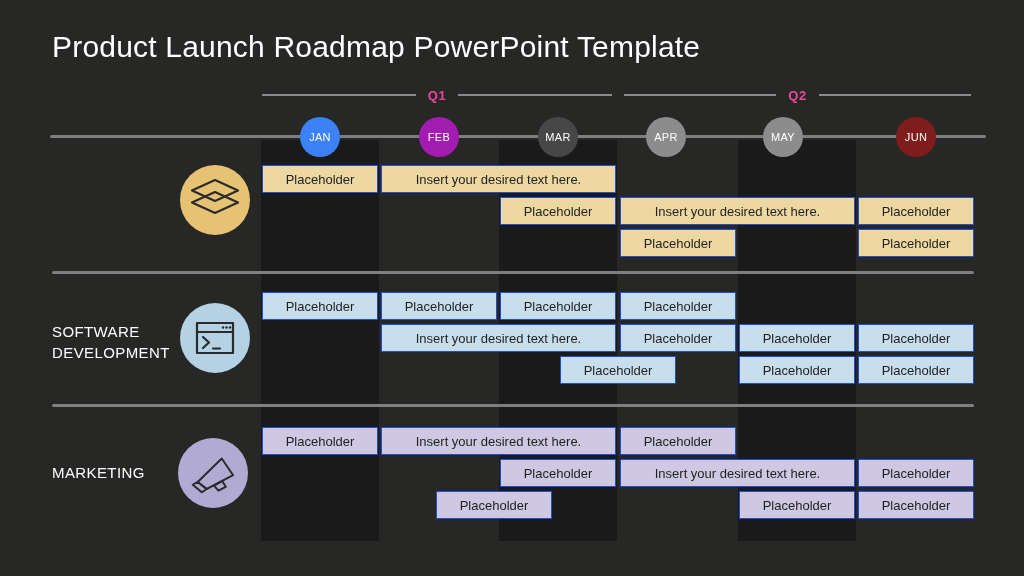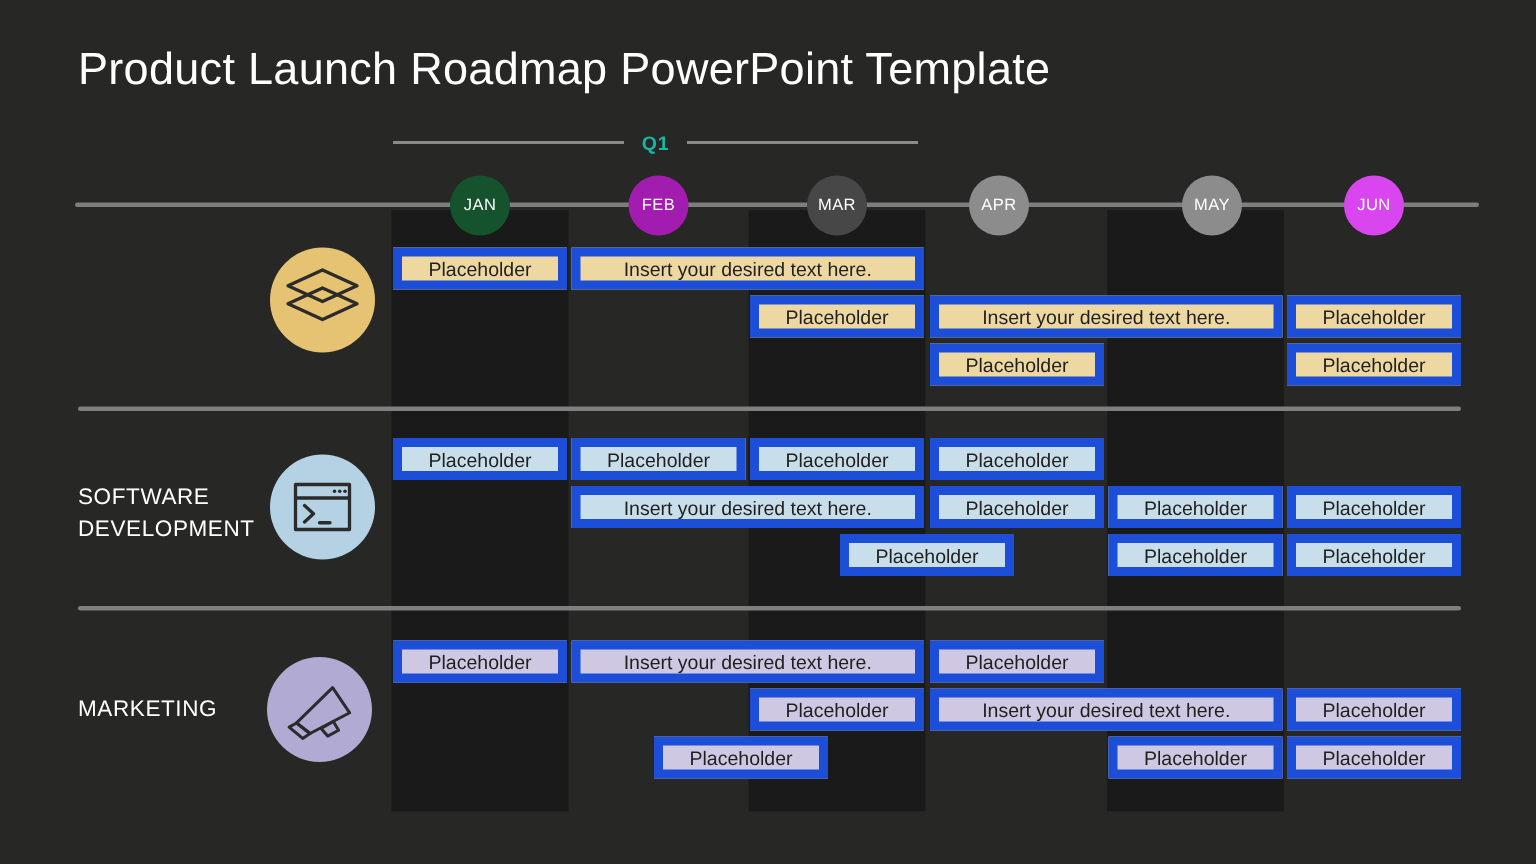--- a/index.html
+++ b/index.html
@@ -8,21 +8,21 @@
     background:#272726;
     font-family:"Liberation Sans",sans-serif;
   }
   .title{
     position:absolute;left:52px;top:30px;
     font-size:30px;font-weight:300;color:#fff;letter-spacing:.2px;white-space:nowrap;
   }
   .quarter{
     position:absolute;top:87px;height:16px;
     display:flex;align-items:center;gap:12px;
-    color:#14b8a6;font-size:13px;font-weight:bold;letter-spacing:.5px;
+    color:#ec4899;font-size:13px;font-weight:bold;letter-spacing:.5px;
   }
   .qline{flex:1;height:2px;background:#8a8a8a;}
   .timeline{position:absolute;left:50px;top:135px;width:936px;height:3px;background:#7e7e7e;border-radius:2px;}
   .stripe{position:absolute;top:140px;height:401px;width:118px;background:#1a1a1a;}
   .month{
     position:absolute;top:117px;width:40px;height:40px;border-radius:50%;
     display:flex;align-items:center;justify-content:center;
     color:#fff;font-size:11px;letter-spacing:.3px;
   }
   .divider{position:absolute;left:52px;width:922px;height:3px;background:#7f7f7f;border-radius:2px;}
@@ -30,53 +30,58 @@
     position:absolute;left:52px;max-width:135px;
     color:#fff;font-size:15px;line-height:21px;letter-spacing:.4px;
   }
   .iconcircle{
     position:absolute;width:70px;height:70px;border-radius:50%;
     display:flex;align-items:center;justify-content:center;
   }
   .iconcircle svg{display:block;}
   .bar{
     position:absolute;height:28px;box-sizing:border-box;
-    border:6px solid #1d4ed8;
+    border:1px solid #1d4ed8;
     display:flex;align-items:center;justify-content:center;
     font-size:13px;color:#1f1f1f;white-space:nowrap;overflow:hidden;
     cursor:pointer;
   }
 </style>
 </head>
 <body>
 
 <div class="slide">
 
   <div class="title">Product Launch Roadmap PowerPoint Template</div>
 
   <div class="quarter" style="left:262px;width:350px;">
     <div class="qline"></div>
     <span>Q1</span>
     <div class="qline"></div>
   </div>
+  <div class="quarter" style="left:624px;width:347px;">
+    <div class="qline"></div>
+    <span>Q2</span>
+    <div class="qline"></div>
+  </div>
 
   <div id="stripes">
       <div class="stripe" style="left: 261px; background: rgb(26, 26, 26);"></div>
       <div class="stripe" style="left: 499px; background: rgb(26, 26, 26);"></div>
       <div class="stripe" style="left: 738px; background: rgb(26, 26, 26);"></div>
     </div>
 
   <div class="timeline"></div>
   <div id="months">
-      <div class="month" style="left: 300px; background: #14532d;">JAN</div>
+      <div class="month" style="left: 300px; background: #3b82f6;">JAN</div>
       <div class="month" style="left: 419px; background: #a21caf;">FEB</div>
       <div class="month" style="left: 538px; background: rgb(71, 71, 71); text-align: center;">MAR</div>
       <div class="month" style="left: 646px; background: rgb(140, 140, 140);">APR</div>
-      <div class="month" style="left: 788px; background: rgb(140, 140, 140);">MAY</div>
-      <div class="month" style="left: 896px; background: #d946ef;">JUN</div>
+      <div class="month" style="left: 763px; background: rgb(140, 140, 140);">MAY</div>
+      <div class="month" style="left: 896px; background: #7f1d1d;">JUN</div>
     </div>
 
   <div class="divider" style="top:271px;"></div>
   <div class="divider" style="top:404px;"></div>
 
   <div class="iconcircle" style="left: 180px; top: 165px; background: rgb(230, 194, 115);">
     <svg width="70" height="70" viewBox="0 0 70 70">
       <g fill="none" stroke="#2b2b2b" stroke-width="2.2" stroke-linejoin="round">
         <polygon points="35,15 58,25.5 35,36 12,25.5"></polygon>
         <polygon points="35,27 58,37.5 35,48 12,37.5"></polygon>

